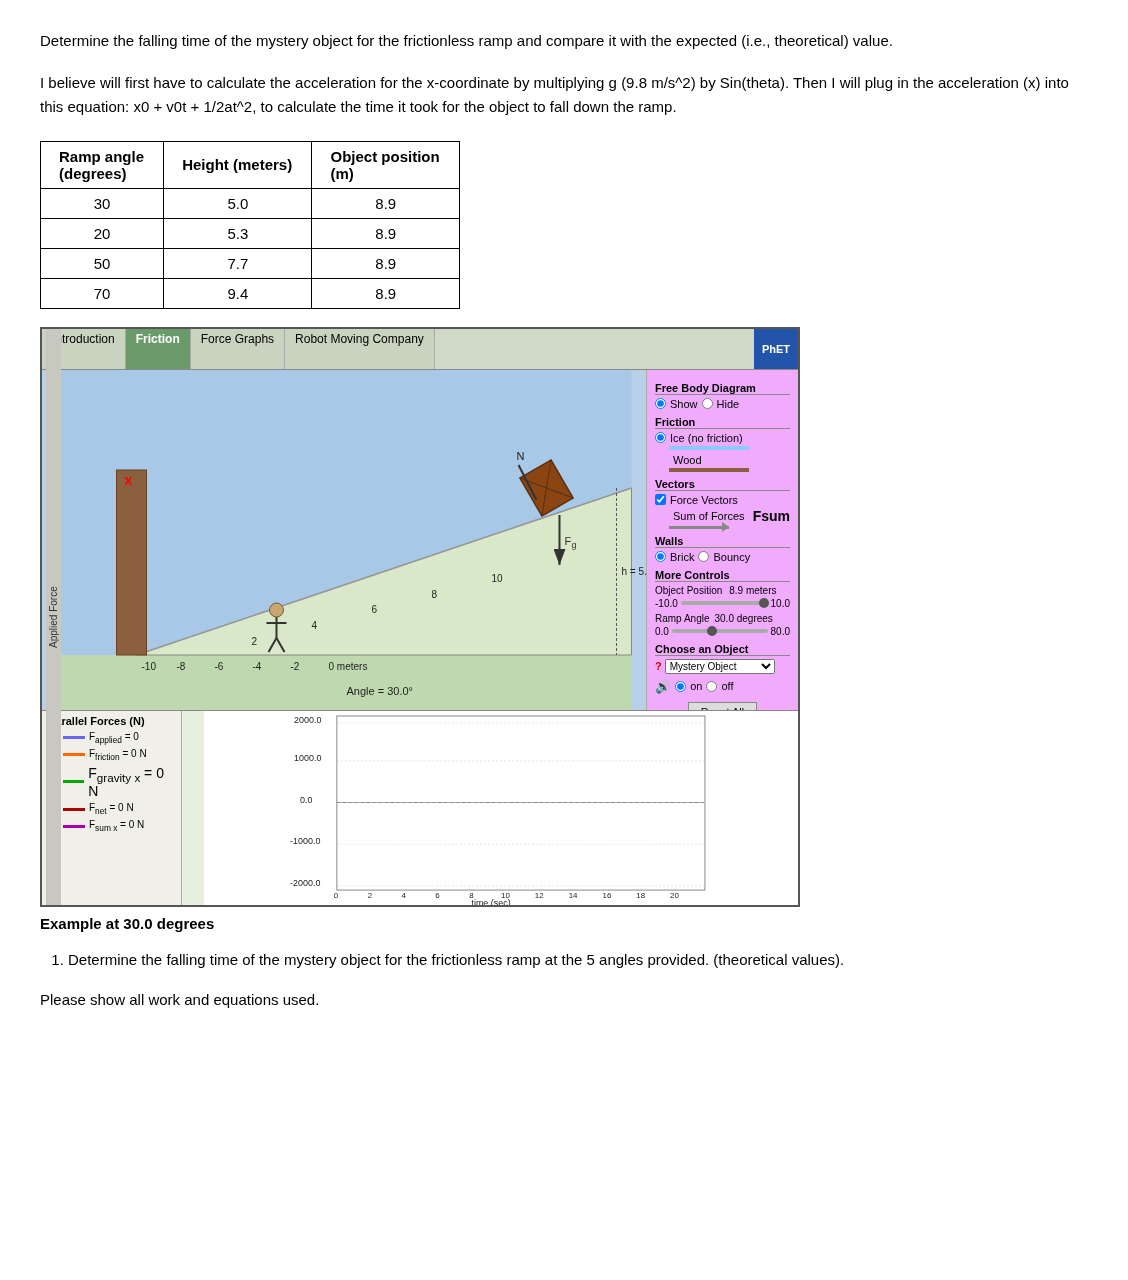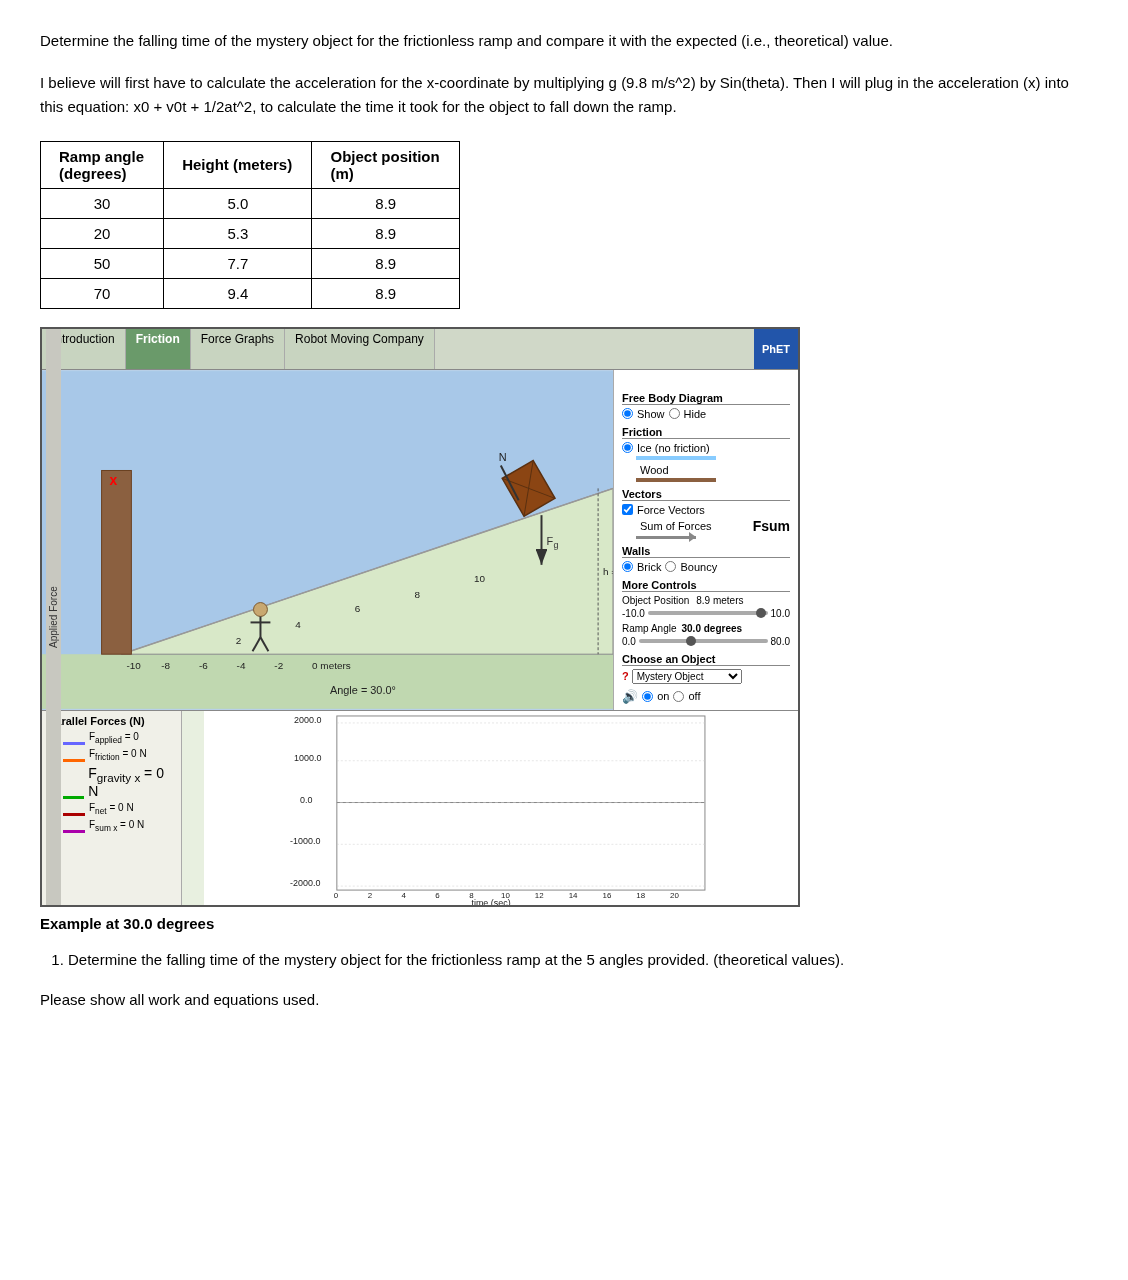--- a/index.html
+++ b/index.html
@@ -82,25 +82,25 @@
     }
     
     .sim-ramp-area {
       flex: 1;
       position: relative;
       background: #b8d0e8;
       overflow: hidden;
     }
     
     .sim-controls {
-      width: 185px;
-      background: #ffffff;
+      width: 152px;
+      background: #f0abfc;
       border-left: 1px solid #aaa;
       font-size: 11px;
-      padding: 16px 8px;
+      padding: 6px 8px;
       overflow-y: auto;
     }
     .sim-controls .section-title {
       font-weight: bold;
       font-size: 11px;
       border-bottom: 1px solid #888;
       margin-bottom: 3px;
       margin-top: 6px;
     }
     .sim-controls .row {
@@ -151,21 +151,21 @@
       padding: 4px 6px;
       font-size: 10px;
     }
     .sim-force-legend .legend-title {
       font-weight: bold;
       font-size: 11px;
       margin-bottom: 4px;
     }
     .sim-force-legend .legend-item {
       display: flex;
-      align-items: flex-end;
+      align-items: center;
       gap: 4px;
       margin-bottom: 3px;
     }
     .legend-color-bar {
       width: 22px;
       height: 3px;
     }
     .sim-graph {
       flex: 1;
       background: #fff;
@@ -377,21 +377,21 @@
       <div class="slider-row">
         <span>-10.0</span>
         <div class="slider-bar">
           <div class="slider-thumb" style="left:90%;"></div>
         </div>
         <span>10.0</span>
       </div>
 
       <div class="slider-row" style="margin-top:4px;">
         <span>Ramp Angle</span>
-        <span style="margin-left:2px;font-weight:bold;">30.0 degrees</span>
+        <span style="margin-left:2px;">30.0 degrees</span>
       </div>
       <div class="slider-row">
         <span>0.0</span>
         <div class="slider-bar">
           <div class="slider-thumb" style="left:37%;"></div>
         </div>
         <span>80.0</span>
       </div>
 
       <div class="section-title">Choose an Object</div>

